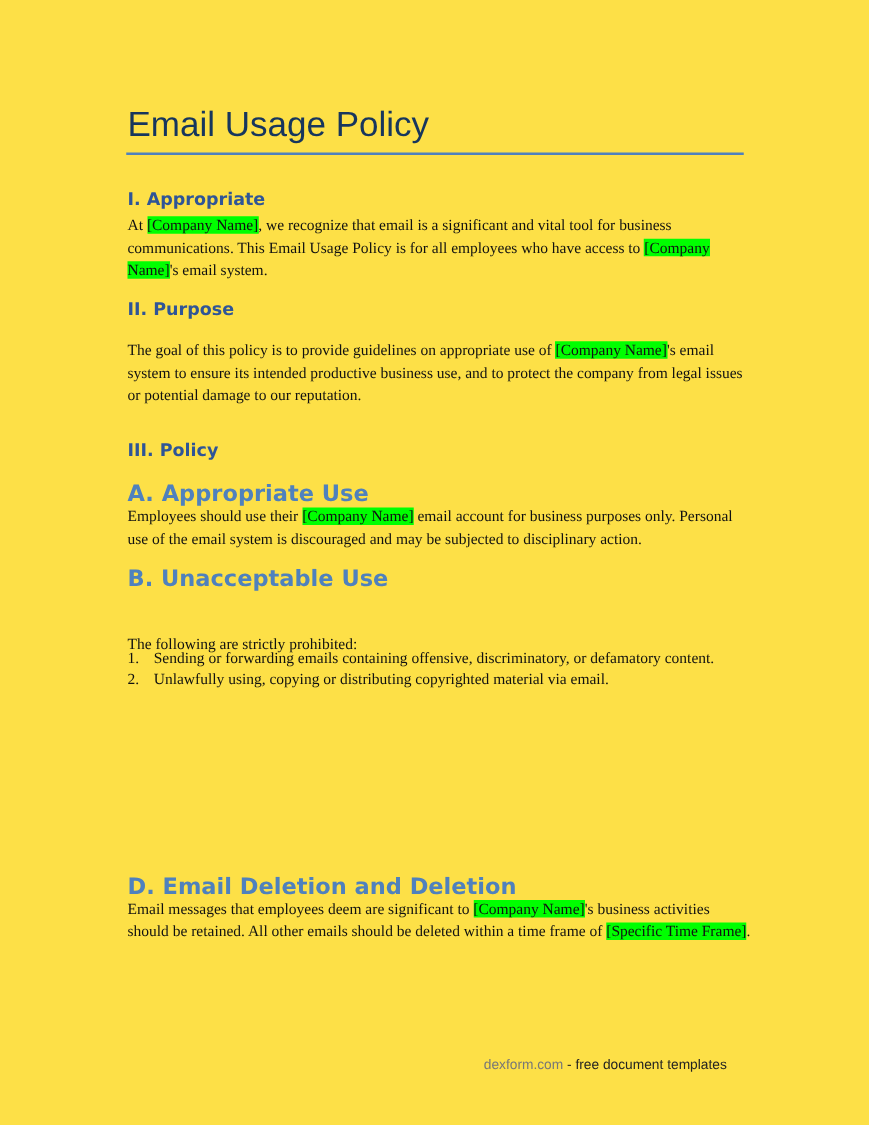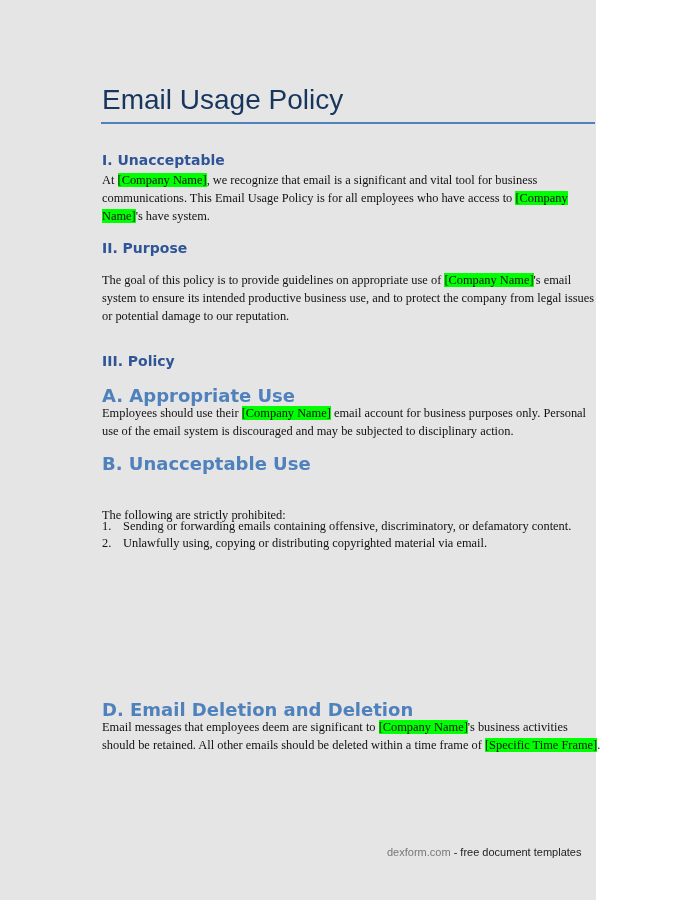--- a/index.html
+++ b/index.html
@@ -1,40 +1,40 @@
 <!DOCTYPE html>
 <html><head>
 <meta charset="utf-8">
 <style>
   html, body { margin:0; padding:0; background:#ffffff; }
   body { width:695px; height:900px; position:relative; overflow:hidden; }
-  .page { position:absolute; left:0; top:0; width:596px; height:900px; background:#e5e5e5; }
+  .page { position:absolute; left:0; top:0; width:695px; height:900px; background:#fde047; }
   .title { position:absolute; left:102px; top:84px; font-family:"Liberation Sans", sans-serif; font-size:28px; color:#17365d; letter-spacing:0px; }
   .title-rule { position:absolute; left:101px; top:122px; width:494px; height:1.5px; background:#4f81bd; }
   .h1 { position:absolute; left:102px; font-family:"DejaVu Sans", sans-serif; font-size:14px; font-weight:bold; color:#2f5597; }
   .h2 { position:absolute; left:102px; font-family:"DejaVu Sans", sans-serif; font-size:18px; font-weight:bold; color:#4f81bd; }
   .p { position:absolute; left:102px; width:500px; font-family:"Liberation Serif", serif; font-size:12.4px; line-height:18px; color:#111; }
   .hl { background:#00ff00; }
   .list { position:absolute; left:102px; width:500px; font-family:"Liberation Serif", serif; font-size:12.4px; line-height:17px; color:#111; margin:0; padding:0; list-style:none; }
   .list li { position:relative; padding-left:21px; }
   .list .num { position:absolute; left:0; }
   .footer { position:absolute; left:387px; top:846px; font-family:"Liberation Sans", sans-serif; font-size:11px; color:#222; }
   .footer .brand { color:#777; }
 </style>
 </head>
 <body>
 
 <div class="page">
 
   <div class="title">Email Usage Policy</div>
   <div class="title-rule"></div>
 
-  <div class="h1" style="top:152px;">I. Unacceptable</div>
+  <div class="h1" style="top:152px;">I. Appropriate</div>
   <div class="p" style="top:171px;">
-    <span>At </span><span class="hl">[Company Name]</span><span>, we recognize that email is a significant and vital tool for business communications. This Email Usage Policy is for all employees who have access to </span><span class="hl">[Company Name]</span><span>'s have system.</span>
+    <span>At </span><span class="hl">[Company Name]</span><span>, we recognize that email is a significant and vital tool for business communications. This Email Usage Policy is for all employees who have access to </span><span class="hl">[Company Name]</span><span>'s email system.</span>
   </div>
 
   <div class="h1" style="top:240px;">II. Purpose</div>
   <div class="p" style="top:271px;">
     <span>The goal of this policy is to provide guidelines on appropriate use of </span><span class="hl">[Company Name]</span><span>'s email system to ensure its intended productive business use, and to protect the company from legal issues or potential damage to our reputation.</span>
   </div>
 
   <div class="h1" style="top:353px;">III. Policy</div>
 
   <div class="h2" style="top:385px;">A. Appropriate Use</div>

